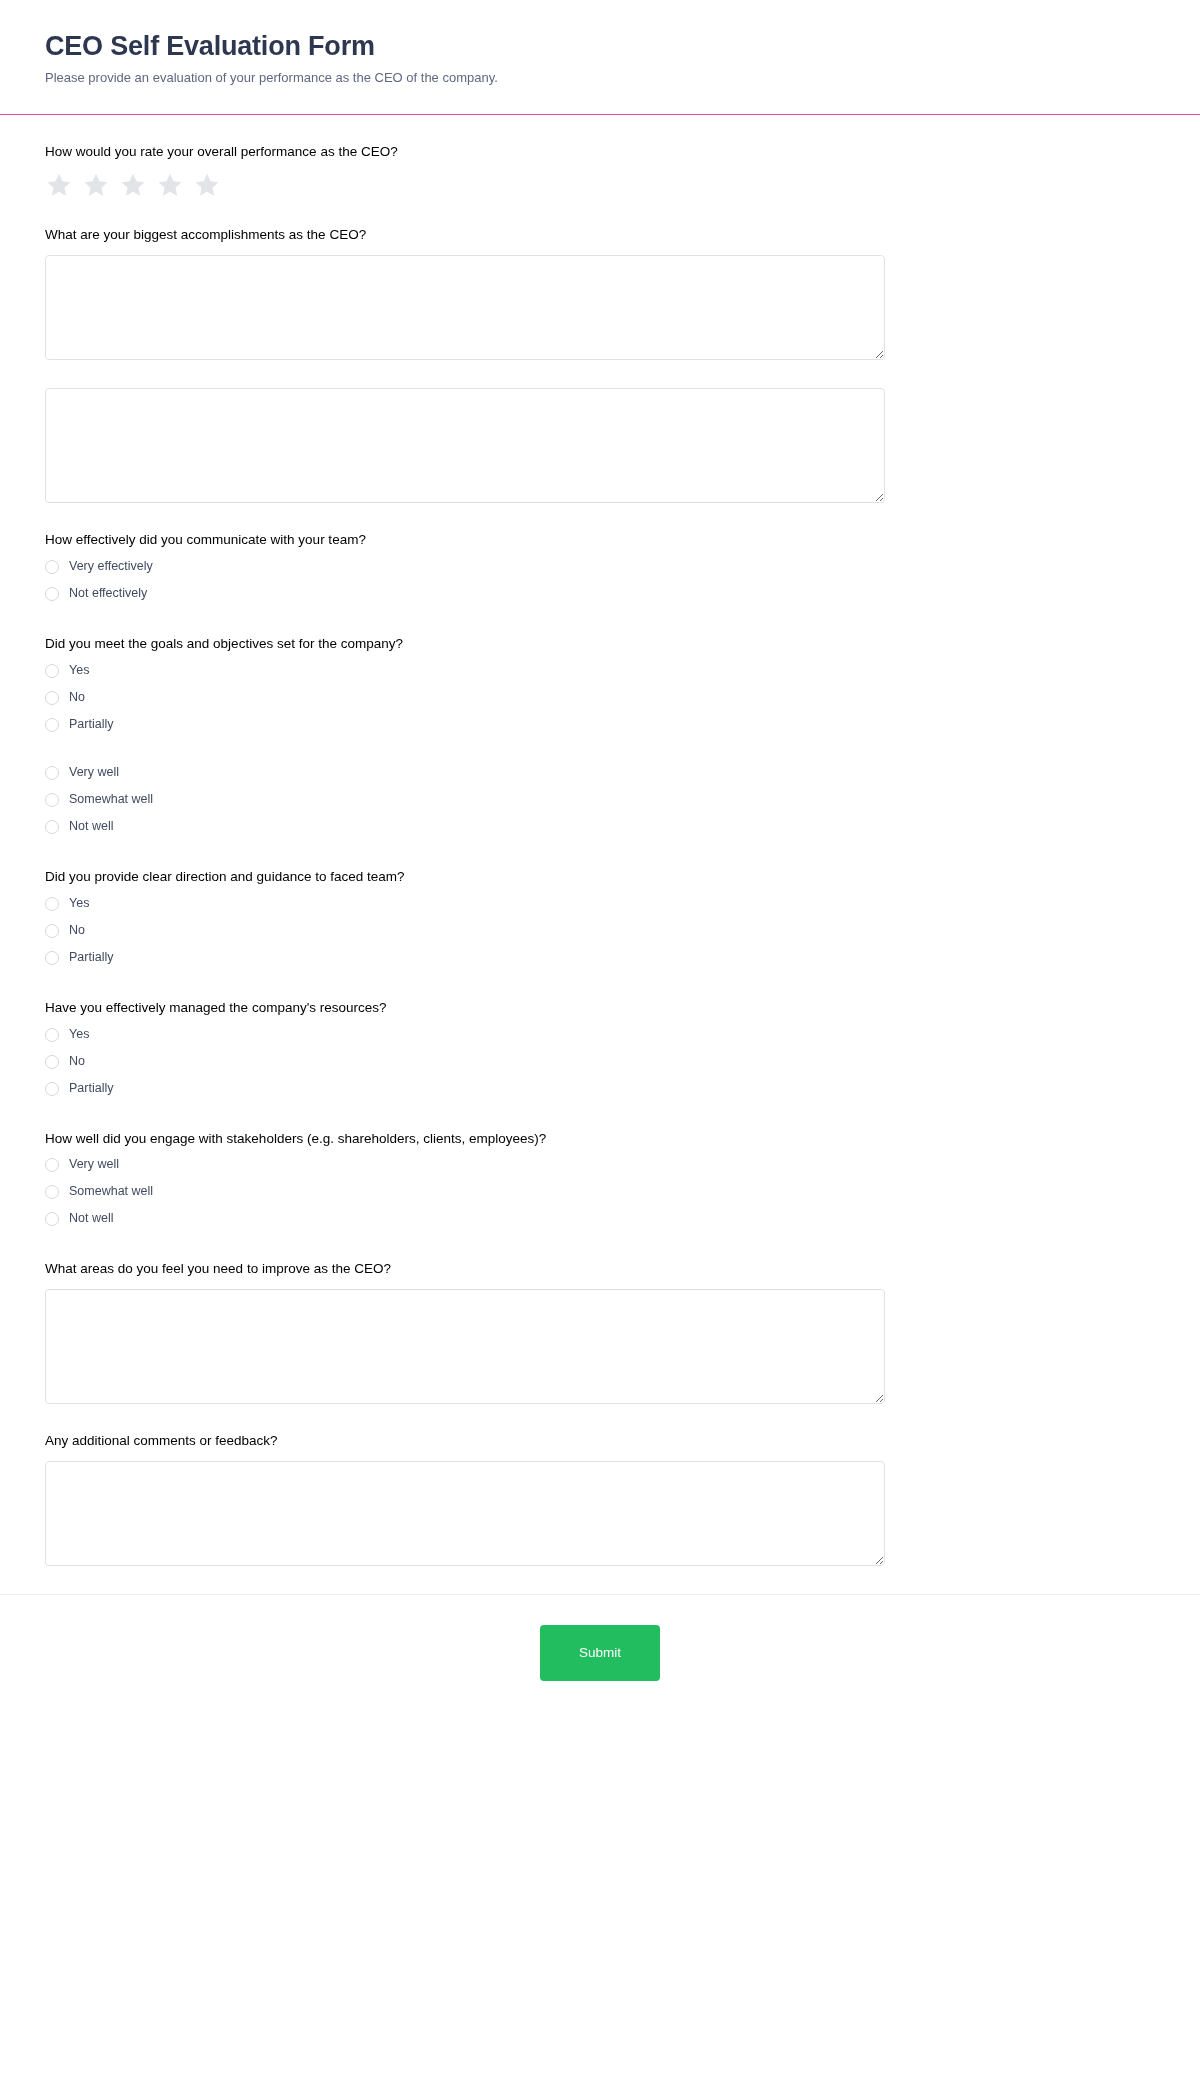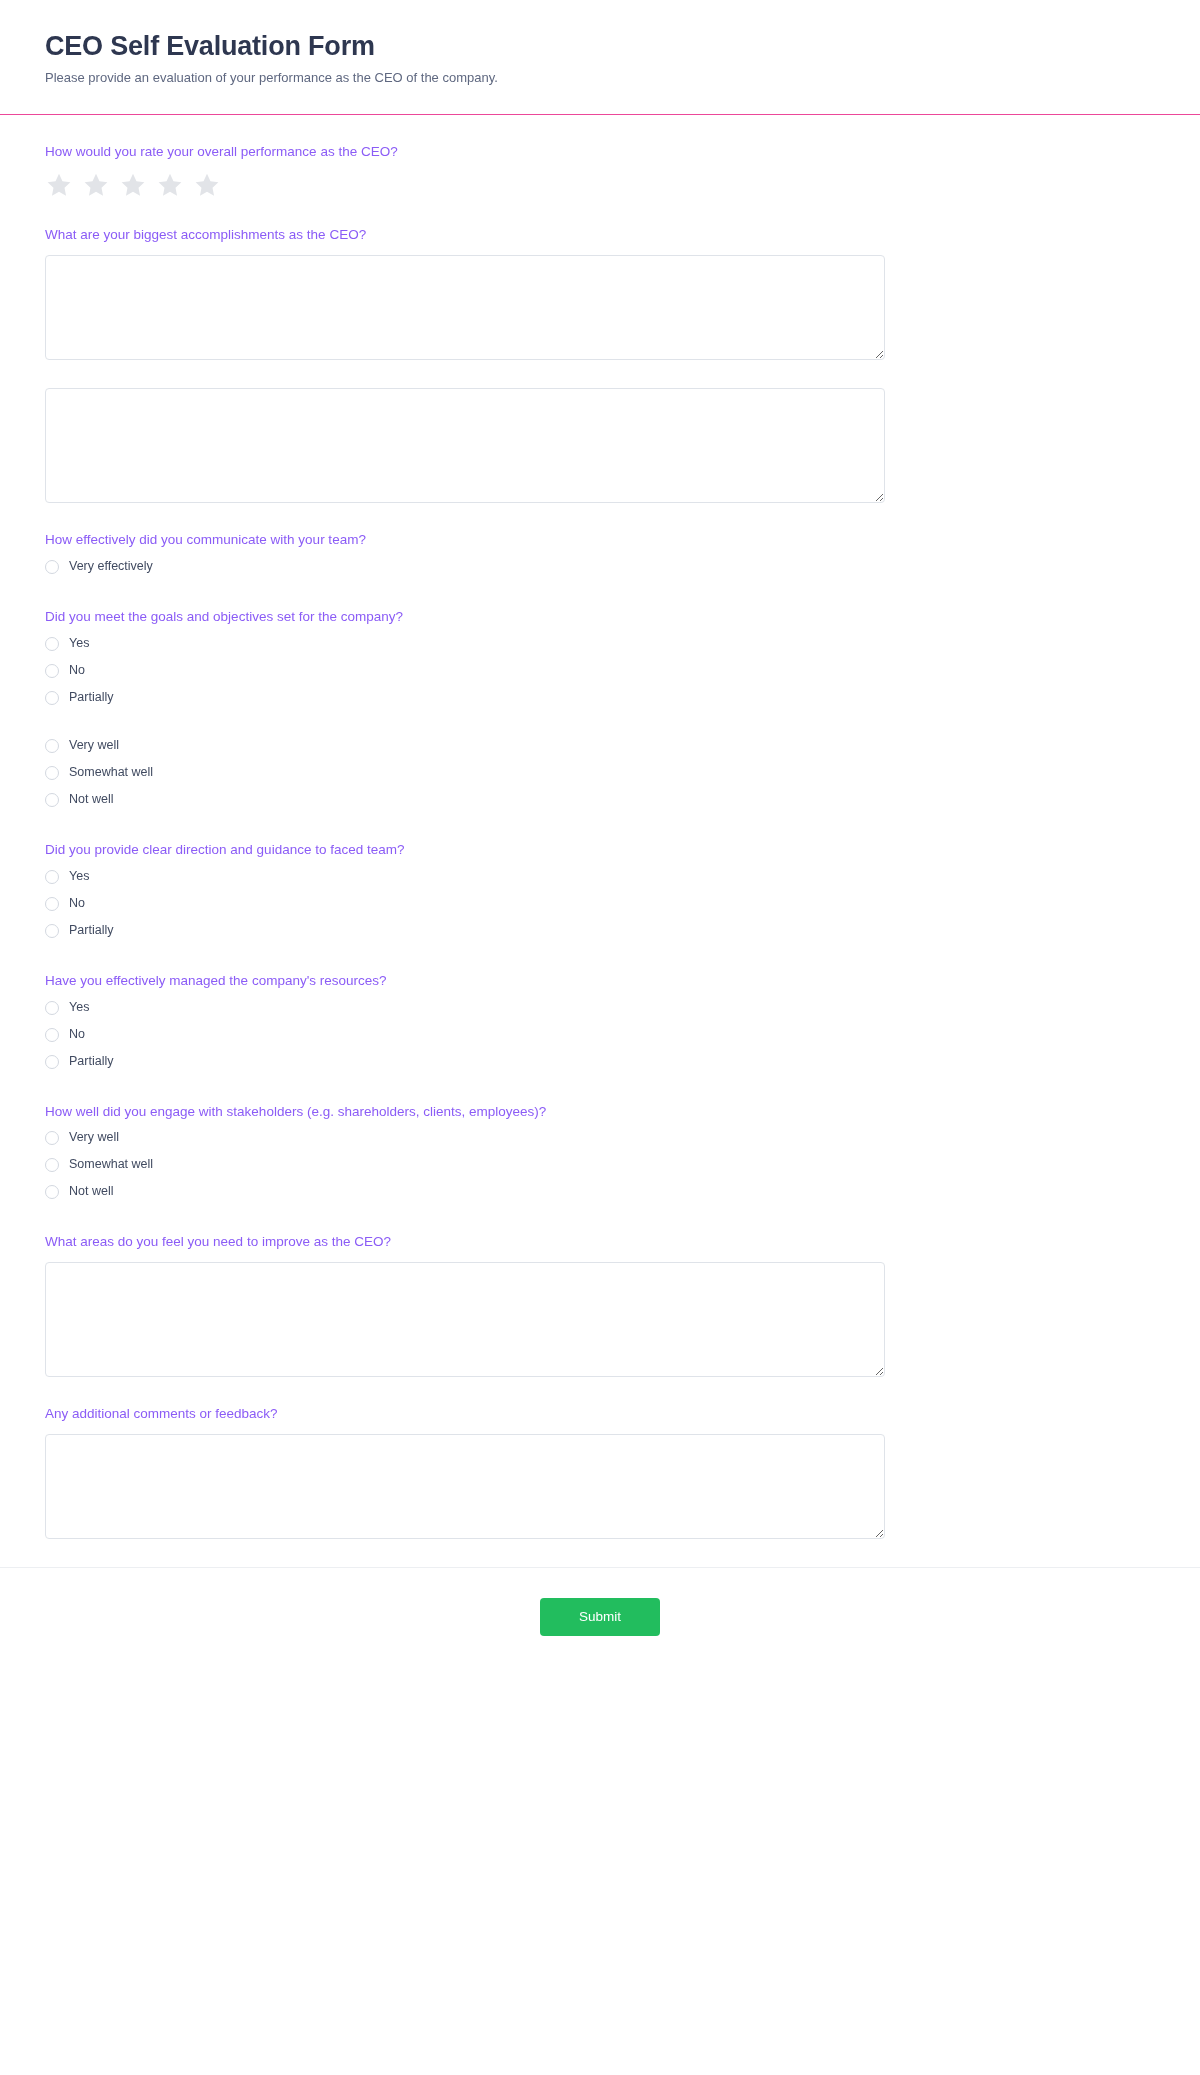--- a/index.html
+++ b/index.html
@@ -42,21 +42,21 @@
   }
   
   .form-body {
     padding: 28px 45px 0 45px;
   }
   .field {
     margin-bottom: 28px;
   }
   .field-label {
     font-size: 13.5px;
-    color: #8b5cf6;
+    color: #000000;
     margin-bottom: 10px;
     line-height: 1.4;
     display: block;
   }
   
   .stars {
     display: flex;
     gap: 11px;
     margin-top: 6px;
     margin-left: 1px;
@@ -112,21 +112,21 @@
   
   .form-footer {
     border-top: 1px solid #edeff2;
     margin-top: 16px;
     padding: 30px 45px 36px 45px;
     display: flex;
     justify-content: center;
   }
   .submit-button {
     width: 120px;
-    height: 38px;
+    height: 56px;
     background: #22bd5e;
     color: #ffffff;
     border: none;
     border-radius: 4px;
     font-family: "Liberation Sans", sans-serif;
     font-size: 13.5px;
     cursor: pointer;
     padding: 0;
     line-height: 38px;
     text-align: center;
@@ -180,20 +180,24 @@
       <div class="field">
         <textarea class="textarea tall" placeholder="" style=""></textarea>
       </div>
       <div class="field">
         <label class="field-label">How effectively did you communicate with your team?</label>
         <div class="radio-group">
           <div class="radio-row">
             <span class="radio-dot"></span>
             <span class="radio-label">Very effectively</span>
           </div>
+          <div class="radio-row">
+            <span class="radio-dot"></span>
+            <span class="radio-label">Not effectively</span>
+          </div>
         </div>
       </div>
       <div class="field">
         <label class="field-label">Did you meet the goals and objectives set for the company?</label>
         <div class="radio-group">
           <div class="radio-row">
             <span class="radio-dot"></span>
             <span class="radio-label">Yes</span>
           </div>
           <div class="radio-row">

